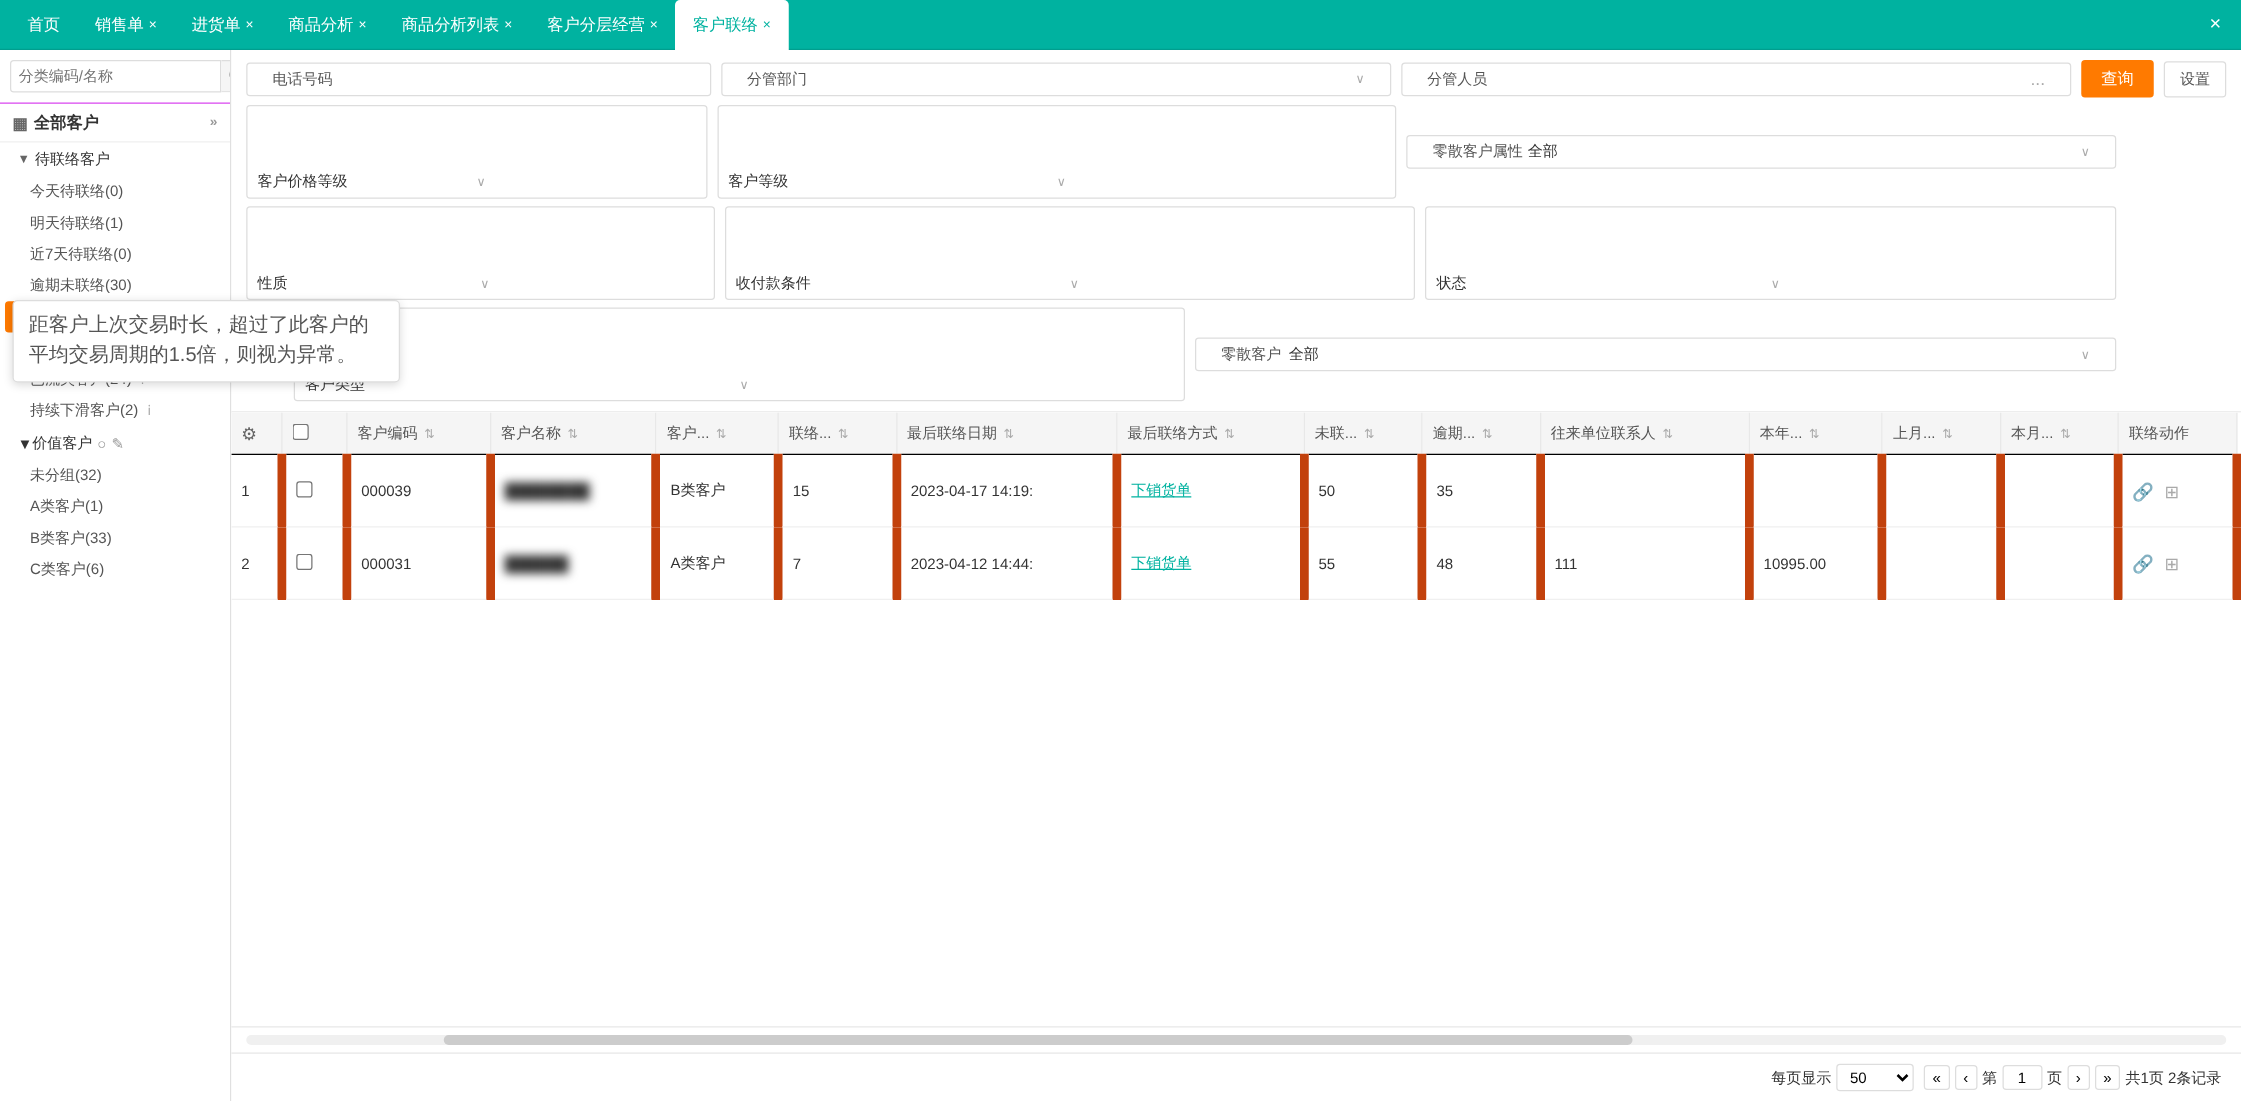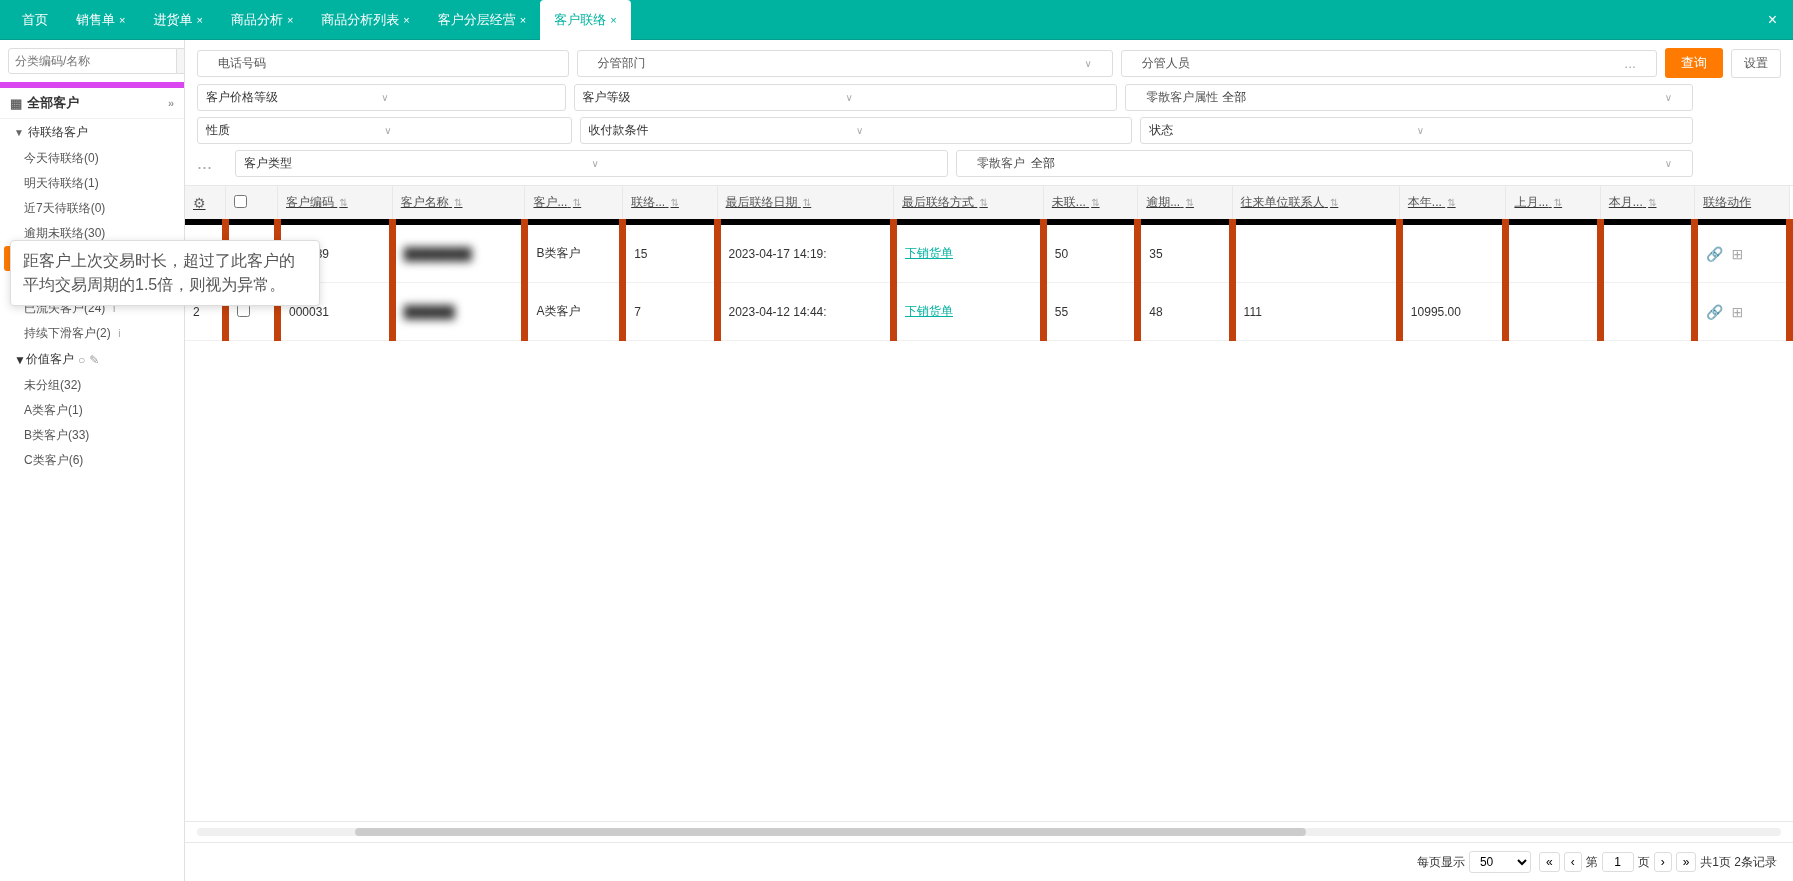--- a/index.html
+++ b/index.html
@@ -23,21 +23,21 @@
     .main-layout { display: flex; height: calc(100vh - 40px); overflow: hidden; }
 
     
     .sidebar {
       width: 185px; min-width: 185px; background: #fff;
       border-right: 1px solid #e0e0e0; display: flex; flex-direction: column;
       overflow-y: auto;
     }
     .sidebar-search {
       display: flex; align-items: center; padding: 8px 8px;
-      border-bottom: 6px solid #d946ef;
+      border-bottom: 1px solid #d946ef;
     }
     .sidebar-search input {
       flex: 1; border: 1px solid #ddd; border-radius: 3px 0 0 3px;
       padding: 4px 6px; font-size: 12px; outline: none;
       height: 26px;
     }
     .sidebar-search-btn {
       background: #f5f5f5; border: 1px solid #ddd; border-left: none;
       border-radius: 0 3px 3px 0; padding: 4px 6px; cursor: pointer; height: 26px;
     }
@@ -125,32 +125,32 @@
     }
     .setting-btn {
       background: #fff; color: #555; border: 1px solid #ddd; border-radius: 3px;
       padding: 5px 12px; cursor: pointer; font-size: 12px; white-space: nowrap;
     }
     .select-wrap {
       display: flex; align-items: center; flex: 1;
       border: 1px solid #ddd; border-radius: 3px; padding: 4px 8px;
       background: #fff; cursor: pointer; font-size: 12px;
     }
-    .select-wrap span { flex: 1; }
+    .select-wrap span { flex: 1; margin-top: 48px; }
     .select-wrap .arrow { color: #aaa; font-size: 10px; }
 
     
     .table-wrap {
       flex: 1; overflow: auto; background: #fff; margin: 0;
     }
     table {
       width: 100%; border-collapse: collapse; font-size: 12px;
     }
     thead tr {
-      background: #f5f5f5; border-bottom: 6px solid #000000; text-decoration: underline;
+      background: #f5f5f5; border-bottom: 1px solid #000000;
     }
     thead th {
       padding: 8px 8px; text-align: left; font-weight: normal; color: #555;
       border-right: 1px solid #e8e8e8; white-space: nowrap; font-size: 12px;
     }
     thead th:first-child { width: 40px; }
     thead th.sortable { cursor: pointer; }
     thead th .col-sort { color: #aaa; font-size: 10px; margin-left: 2px; }
     tbody tr { border-bottom: 1px solid #f0f0f0; background: #fff; }
     tbody td {

